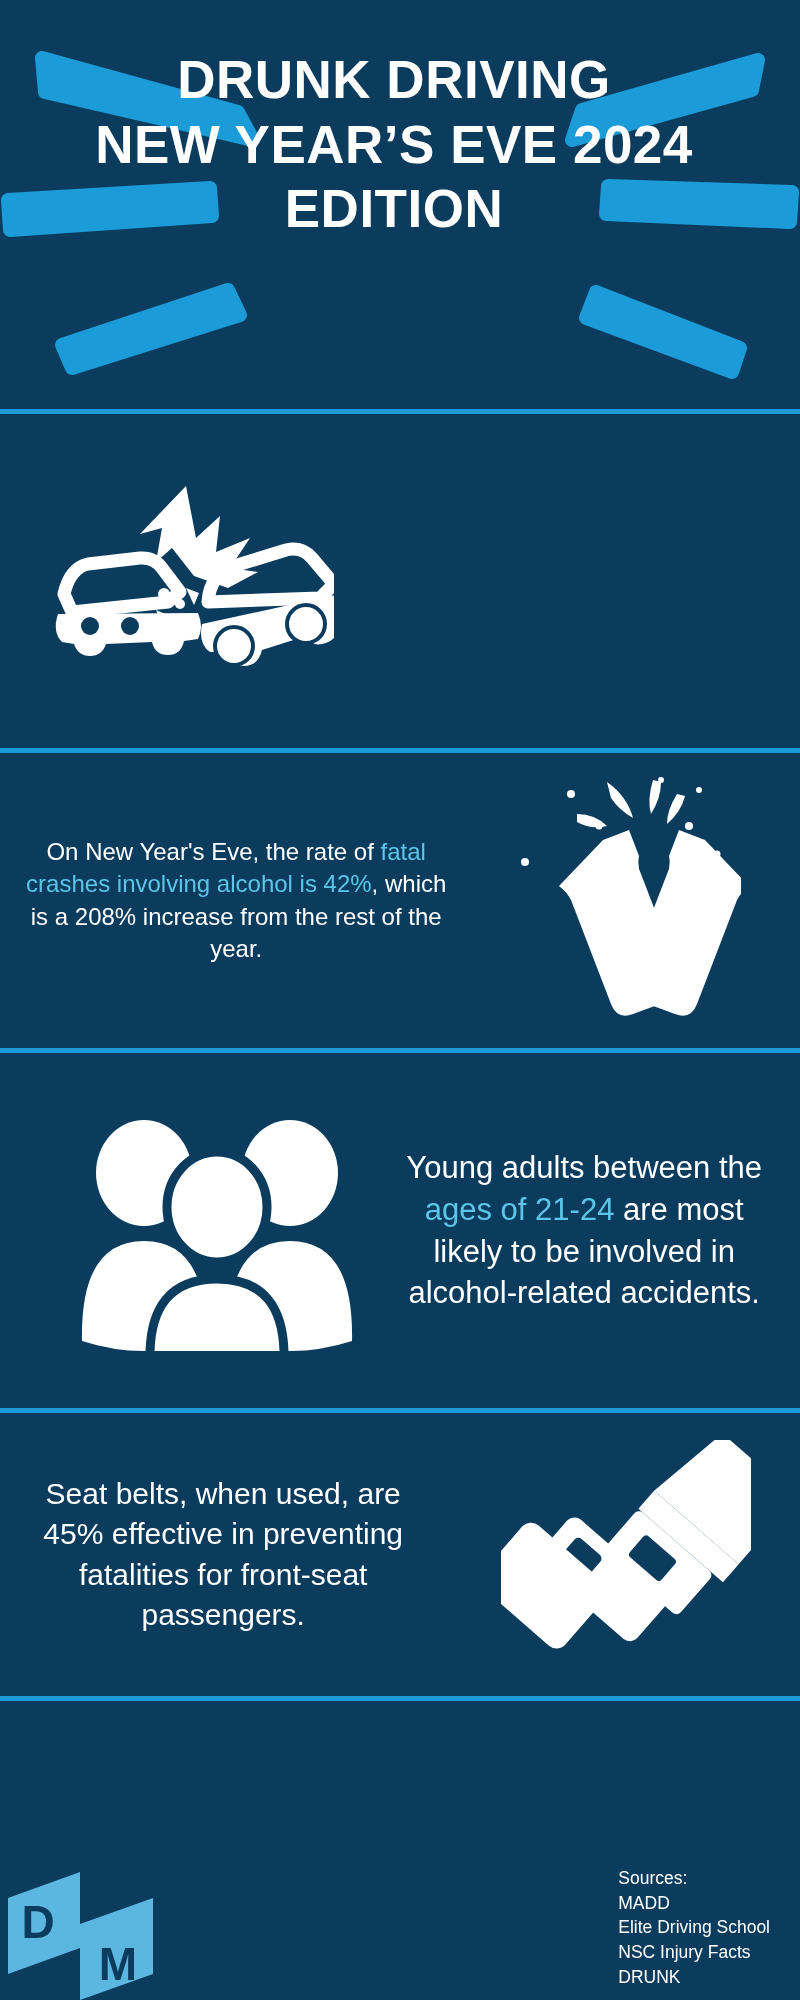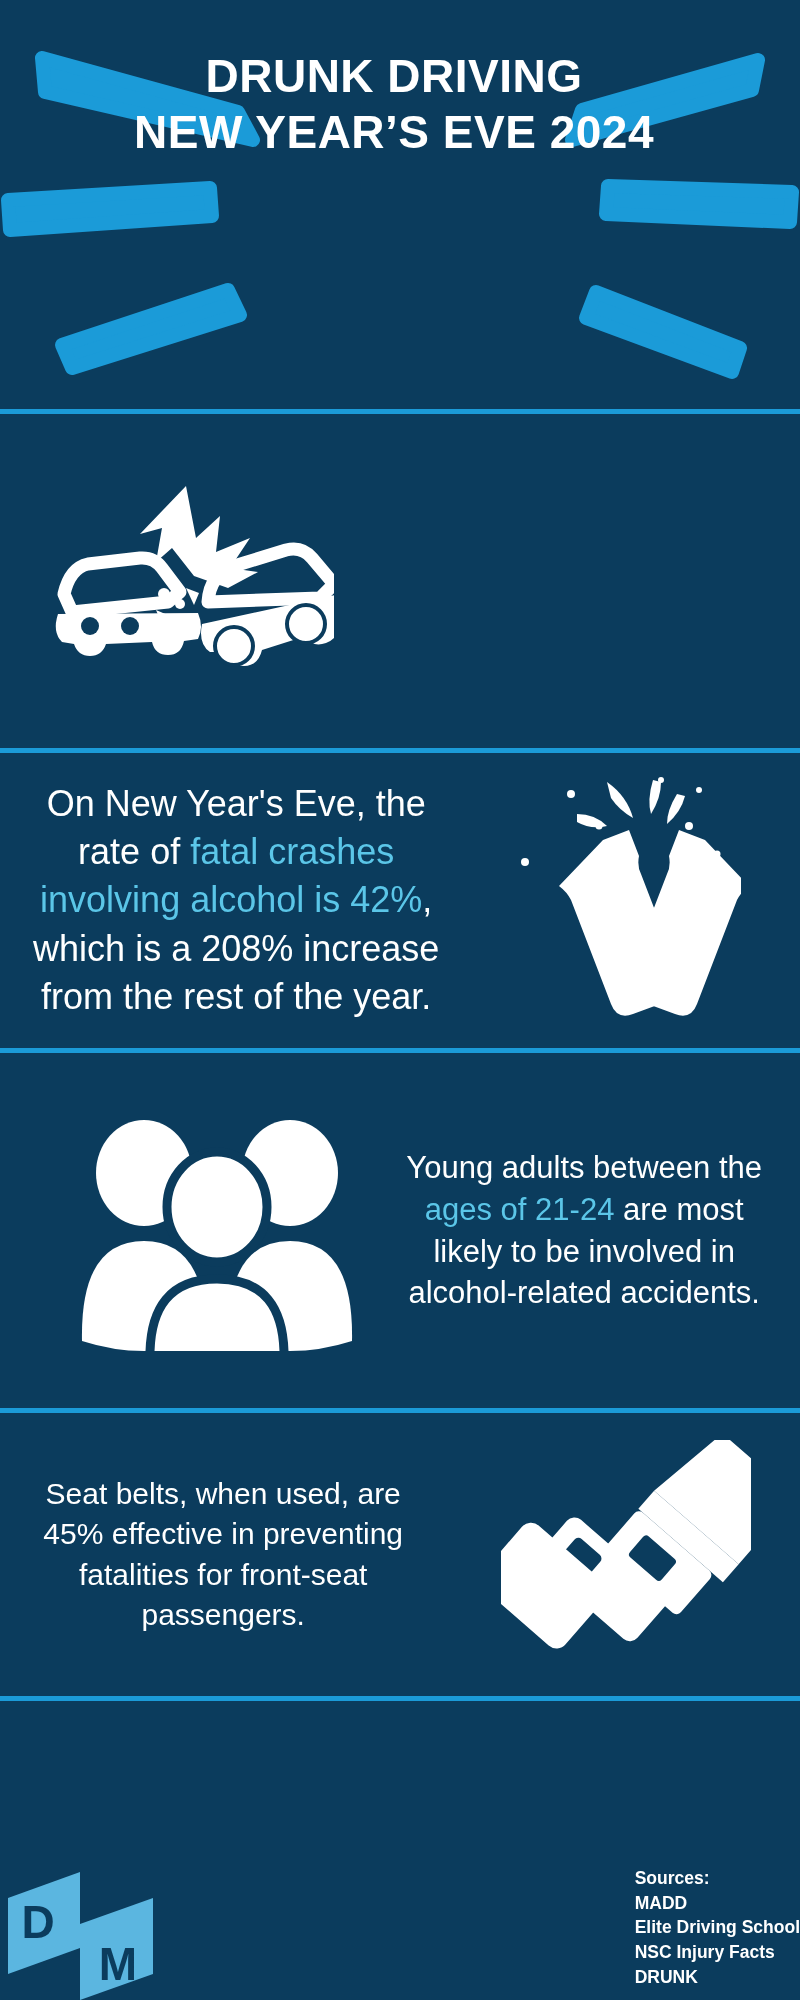--- a/index.html
+++ b/index.html
@@ -25,21 +25,21 @@
     height:409px;
     flex:0 0 409px;
     overflow:hidden;
   }
   .rays{ position:absolute; inset:0; pointer-events:none; }
   .header-title{
     position:relative;
     z-index:3;
     text-align:center;
     padding:48px 60px 0 48px;
-    font-size:46px;
+    font-size:53px;
     font-weight:bold;
     line-height:1.22;
     letter-spacing:0.5px;
     color:#ffffff;
   }
 
   
   .divider{
     height:5px;
     flex:0 0 5px;
@@ -71,39 +71,39 @@
     line-height:1.34;
     color:#ffffff;
     padding:0 10px;
   }
   .panel.img-left .copy{ text-align:center; }
   .panel.img-right .copy{ text-align:center; }
   .hl{ color:#5bc6e8; }
 
   .panel.p1 .art{ flex:0 0 46%; }
   .panel.p1 .copy{ font-size:32px; }
-  .panel.p2 .copy{ font-size:36px; }
+  .panel.p2 .copy{ font-size:24px; }
   .panel.p2 .art{ flex:0 0 42%; }
   .panel.p3 .copy{ font-size:31px; }
   .panel.p3 .art{ flex:0 0 44%; }
   .panel.p4 .copy{ font-size:30px; }
   .panel.p4 .art{ flex:0 0 42%; }
 
   
   .footer{
     flex:1 1 auto;
     position:relative;
   }
   .sources{
     position:absolute;
-    right:0;
+    right:30px;
     bottom:10px;
     text-align:left;
     font-size:17.5px;
-    font-weight:bold;
+    font-weight:normal;
     line-height:1.42;
     color:#ffffff;
   }
   .logo{
     position:absolute;
     left:8px;
     bottom:0px;
     width:145px;
     height:128px;
   }
@@ -124,20 +124,21 @@
 
       <path d="M758 60 L582 110 L572 140 L752 90 Z" fill="#1b9bd8" stroke="#1b9bd8" stroke-width="14" stroke-linejoin="round"></path>
 
       <path d="M792 192 L608 186 L606 214 L790 222 Z" fill="#1b9bd8" stroke="#1b9bd8" stroke-width="14" stroke-linejoin="round"></path>
 
       <path d="M740 348 L596 292 L586 318 L732 372 Z" fill="#1b9bd8" stroke="#1b9bd8" stroke-width="14" stroke-linejoin="round"></path>
     </svg>
     <div class="header-title">
       <div>DRUNK DRIVING</div>
       <div>NEW YEAR’S EVE 2024</div>
+      <div>EDITION</div>
     </div>
   </div>
 
   <div class="divider"></div>
 
   <div class="panel p1 img-left">
     <div class="art">
       <svg width="290" height="210" viewBox="0 0 290 210">
         <g fill="#ffffff">
 

